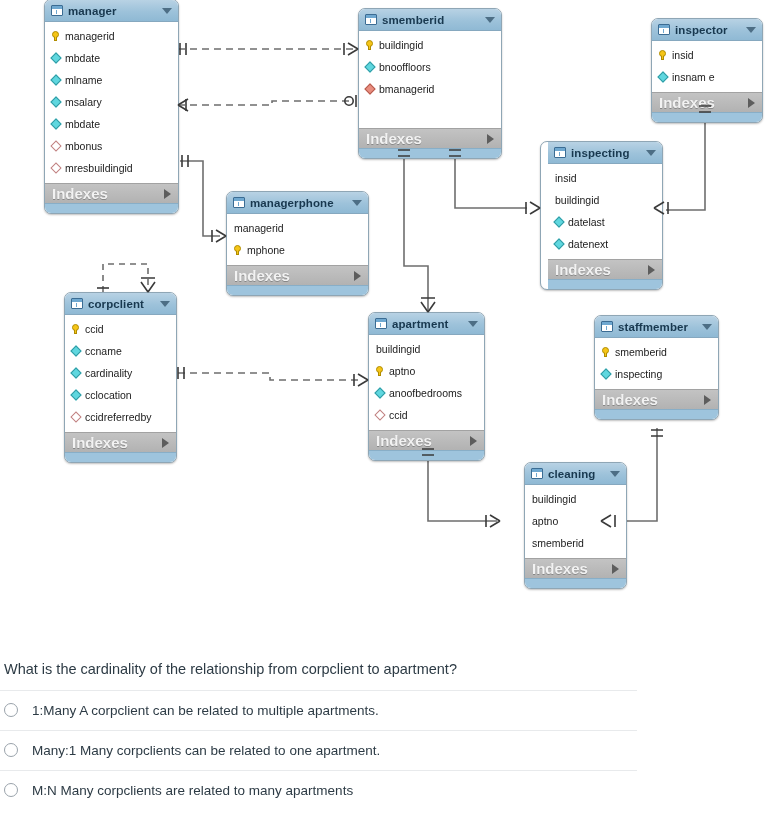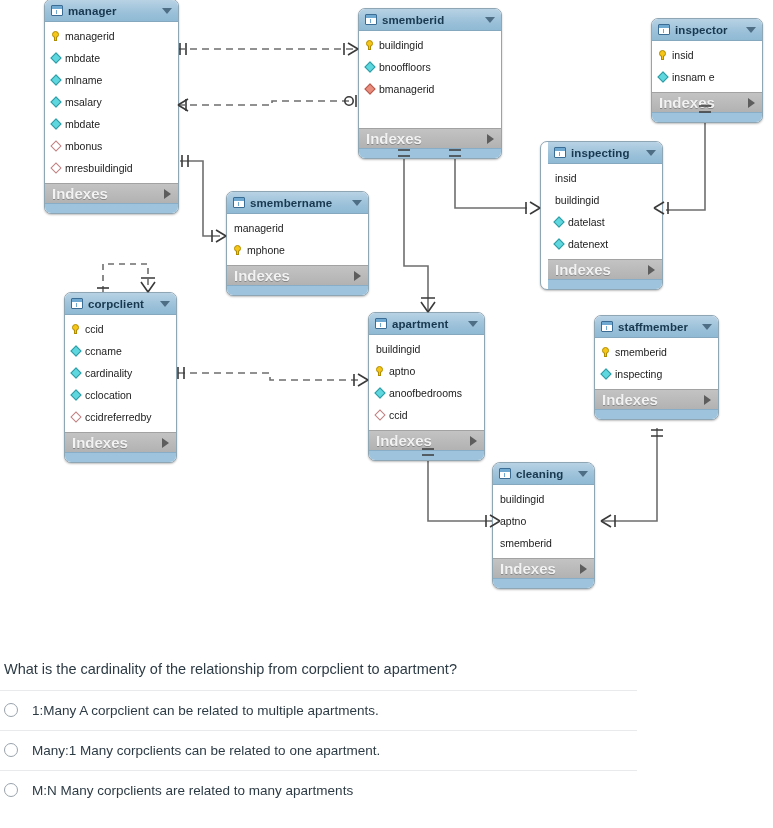--- a/index.html
+++ b/index.html
@@ -316,21 +316,21 @@
     <div class="idx">
       <span class="ilab">Indexes</span>
       <span class="iarr"></span>
     </div>
     <div class="foot"></div>
   </div>
 
   <div class="tbl" style="left:226px;top:191px;width:141px;">
     <div class="hdr">
       <span class="tico"></span>
-      <span class="tname">smembername</span>
+      <span class="tname">managerphone</span>
       <span class="caret"></span>
     </div>
     <div class="body">
       <div class="fld noico">
           <span class="fico"></span>
           <span>managerid</span>
         </div>
       <div class="fld">
           <span class="fico">
             <i class="ic-key"></i>
@@ -447,21 +447,21 @@
           <span>inspecting</span>
         </div>
     </div>
     <div class="idx">
       <span class="ilab">Indexes</span>
       <span class="iarr"></span>
     </div>
     <div class="foot"></div>
   </div>
 
-  <div class="tbl" style="left:492px;top:462px;width:101px;border-radius:8px;">
+  <div class="tbl" style="left:524px;top:462px;width:101px;">
     <div class="hdr">
       <span class="tico"></span>
       <span class="tname">cleaning</span>
       <span class="caret"></span>
     </div>
     <div class="body">
       <div class="fld noico">
           <span class="fico"></span>
           <span>buildingid</span>
         </div>

